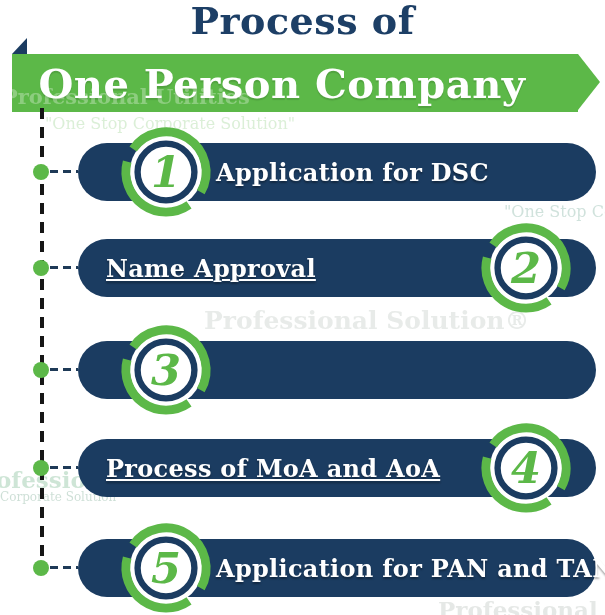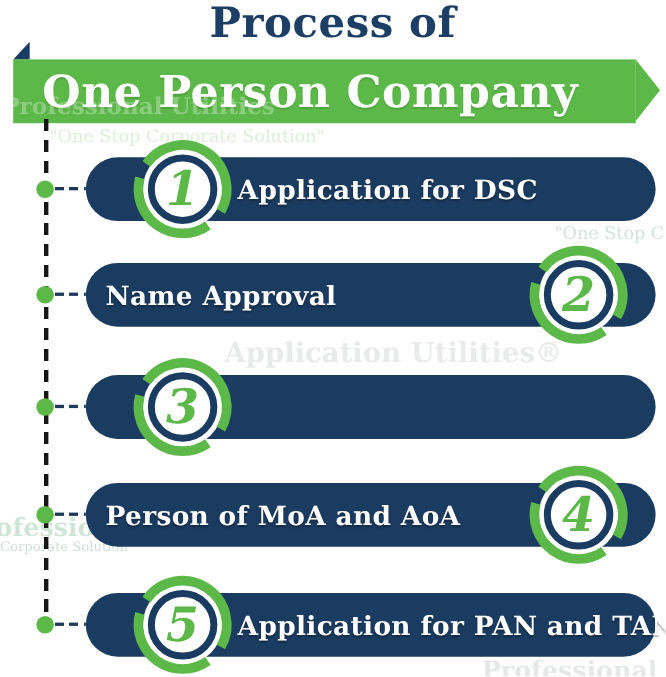--- a/index.html
+++ b/index.html
@@ -46,21 +46,21 @@
   }
   
   .row{position:absolute;left:78px;width:518px;height:58px;z-index:2;}
   .pill{position:absolute;inset:0;background:var(--navy,#1b3c61);border-radius:29px;}
   .step-label{
     position:absolute;top:0;bottom:0;display:flex;align-items:center;
     color:#fff;font-size:24px;font-weight:bold;letter-spacing:0.3px;white-space:nowrap;
     text-shadow:0 2px 2px rgba(0,0,0,0.35);
   }
   .row.badge-left  .step-label{left:138px;}
-  .row.badge-right .step-label{left:18px;}
+  .row.badge-right .step-label{left:28px;text-decoration:underline;}
   .badge{position:absolute;width:98px;height:98px;top:-20px;}
   .row.badge-left  .badge{left:39px;}
   .row.badge-right .badge{left:399px;}
   .badge svg{display:block;width:98px;height:98px;}
   .badge-num{
     font-family:"DejaVu Serif", serif;font-weight:bold;font-style:italic;
   }
   
   .wm{position:absolute;white-space:nowrap;pointer-events:none;font-weight:bold;}
   .wm-top{left:2px;top:84px;font-size:21px;color:rgba(255,255,255,0.30);z-index:6;}
@@ -79,21 +79,21 @@
   <div class="page-title">Process of</div>
   <div class="fold-triangle"></div>
   <div class="banner">
     <div class="banner-label">One Person Company</div>
   </div>
   <div class="banner-arrow"></div>
 
   <div class="wm wm-top">Professional  Utilities</div>
   <div class="wm wm-tagline">"One  Stop  Corporate  Solution"</div>
   <div class="wm wm-right">"One Stop Cor</div>
-  <div class="wm wm-center">Application  Utilities®</div>
+  <div class="wm wm-center">Professional  Solution®</div>
   <div class="wm wm-left1">ofessiona</div>
   <div class="wm wm-left2">Corporate Solution</div>
   <div class="wm wm-bottom">Professional  Util</div>
 
   <div class="timeline"></div>
 
   <div class="timeline-dot" style="top:164px"></div>
   <div class="timeline-dot" style="top:260px"></div>
   <div class="timeline-dot" style="top:362px"></div>
   <div class="timeline-dot" style="top:460px"></div>
@@ -141,21 +141,21 @@
         <path d="M 16.4 26.5 A 41 41 0 0 1 85.5 70.5" fill="none" stroke="var(--green,#5cb848)" stroke-width="9"></path>
         <path d="M 73.5 83.6 A 41 41 0 0 1 10.4 39.4" fill="none" stroke="var(--green,#5cb848)" stroke-width="9"></path>
         <circle cx="50" cy="50" r="29" fill="#ffffff" stroke="var(--navy,#1b3c61)" stroke-width="6.5"></circle>
         <text class="badge-num" x="50" y="65" text-anchor="middle" font-size="44" fill="var(--green,#5cb848)">3</text>
       </svg>
     </div>
   </div>
 
   <div class="row badge-right" style="top:439px">
     <div class="pill"></div>
-    <div class="step-label">Person of MoA and AoA</div>
+    <div class="step-label">Process of MoA and AoA</div>
     <div class="badge">
       <svg viewBox="0 0 100 100">
         <circle cx="50" cy="50" r="37" fill="#ffffff"></circle>
         <path d="M 16.4 26.5 A 41 41 0 0 1 85.5 70.5" fill="none" stroke="var(--green,#5cb848)" stroke-width="9"></path>
         <path d="M 73.5 83.6 A 41 41 0 0 1 10.4 39.4" fill="none" stroke="var(--green,#5cb848)" stroke-width="9"></path>
         <circle cx="50" cy="50" r="29" fill="#ffffff" stroke="var(--navy,#1b3c61)" stroke-width="6.5"></circle>
         <text class="badge-num" x="50" y="65" text-anchor="middle" font-size="44" fill="var(--green,#5cb848)">4</text>
       </svg>
     </div>
   </div>

